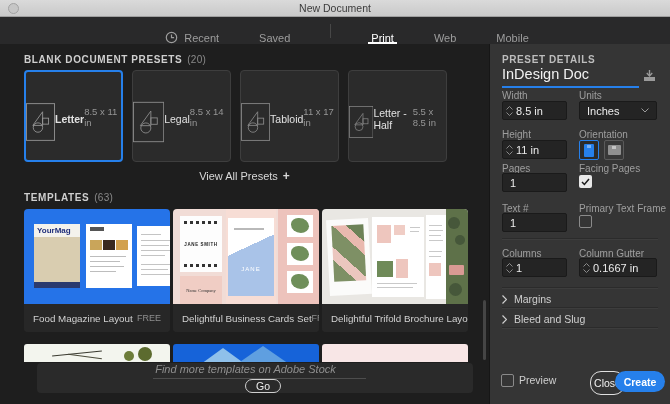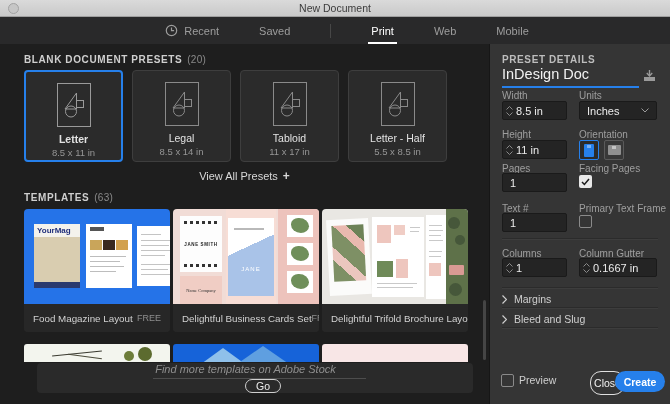--- a/index.html
+++ b/index.html
@@ -11,38 +11,38 @@
   .titlebar { position:absolute; top:0; left:0; right:0; height:17px;
     background:linear-gradient(#dadada,#c9c9c9); border-bottom:1px solid #9f9f9f; }
   .titlebar .title { text-align:center; font-size:10.5px; line-height:16px; color:#3c3c3c; }
   .traffic { position:absolute; left:8px; top:3px; width:11px; height:11px; border-radius:50%;
     background:#c6c6c6; border:1px solid #a2a2a2; }
 
   
   .tabbar { position:absolute; top:17px; left:0; right:0; height:27px; background:#29292a; }
   .tabs { position:absolute; inset:0; display:flex; align-items:center; justify-content:center;
     gap:40px; transform:translateX(12px); }
-  .tab { display:flex; align-items:center; gap:6px; height:27px; font-size:11px; color:#9d9d9d;
+  .tab { display:flex; align-items:flex-end; gap:6px; height:27px; font-size:11px; color:#9d9d9d;
     position:relative; cursor:default; }
   .tab.active { color:#ffffff; }
   .tab.active::after { content:""; position:absolute; left:-3px; right:-3px; bottom:0; height:2px; background:#ffffff; }
   .tabdiv { width:1px; height:14px; background:#474747; }
 
   
   .main { position:absolute; top:44px; left:0; right:0; bottom:0; display:flex; }
   .left { position:relative; width:489px; background:#1e1e1e; }
   .right { position:relative; flex:1; background:#353535; border-left:1px solid #161616; }
 
   .sec-h { position:absolute; font-size:10px; letter-spacing:.6px; color:#cfcfcf; font-weight:bold; }
   .sec-h .cnt { color:#8a8a8a; font-weight:normal; margin-left:5px; letter-spacing:.3px; }
 
   
   .preset-row { position:absolute; left:24px; top:26px; display:flex; gap:9px; }
   .pcard { width:99px; height:92px; background:#2b2b2b; border:1px solid #3e3e3e; border-radius:4px;
-    display:flex; flex-direction:column; align-items:center; cursor:pointer; }
+    display:flex; flex-direction:row; align-items:center; cursor:pointer; }
   .pcard.sel { border:2px solid #2680EB; }
   .pcard svg { margin-top:11px; }
   .pname { font-size:10.5px; color:#e2e2e2; margin-top:6px; }
   .pdims { font-size:9.5px; color:#969696; margin-top:2px; }
   .pcard.sel .pname { font-weight:bold; }
 
   .view-all { position:absolute; left:0; right:0; top:125px; text-align:center; font-size:11px;
     color:#d8d8d8; cursor:pointer; }
   .view-all .plus { font-weight:bold; margin-left:5px; font-size:12px; }
 

